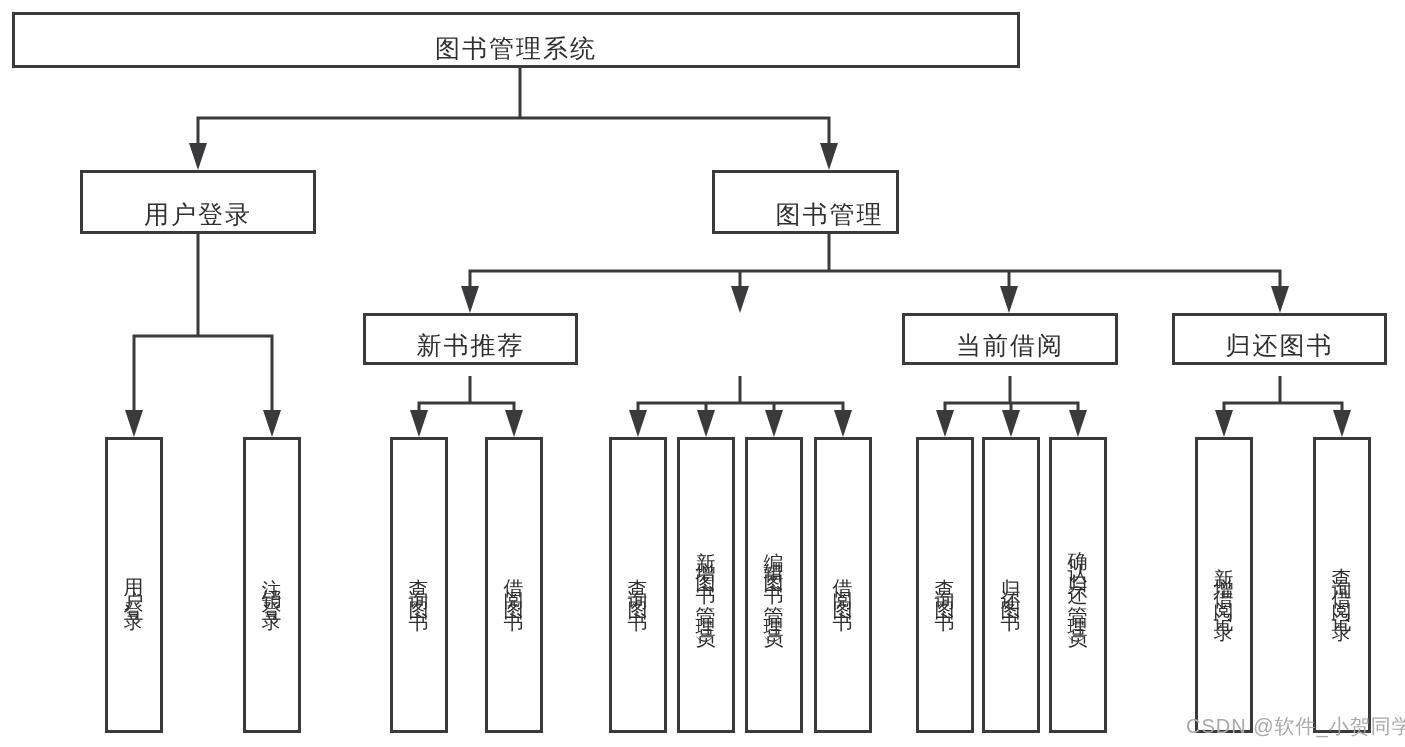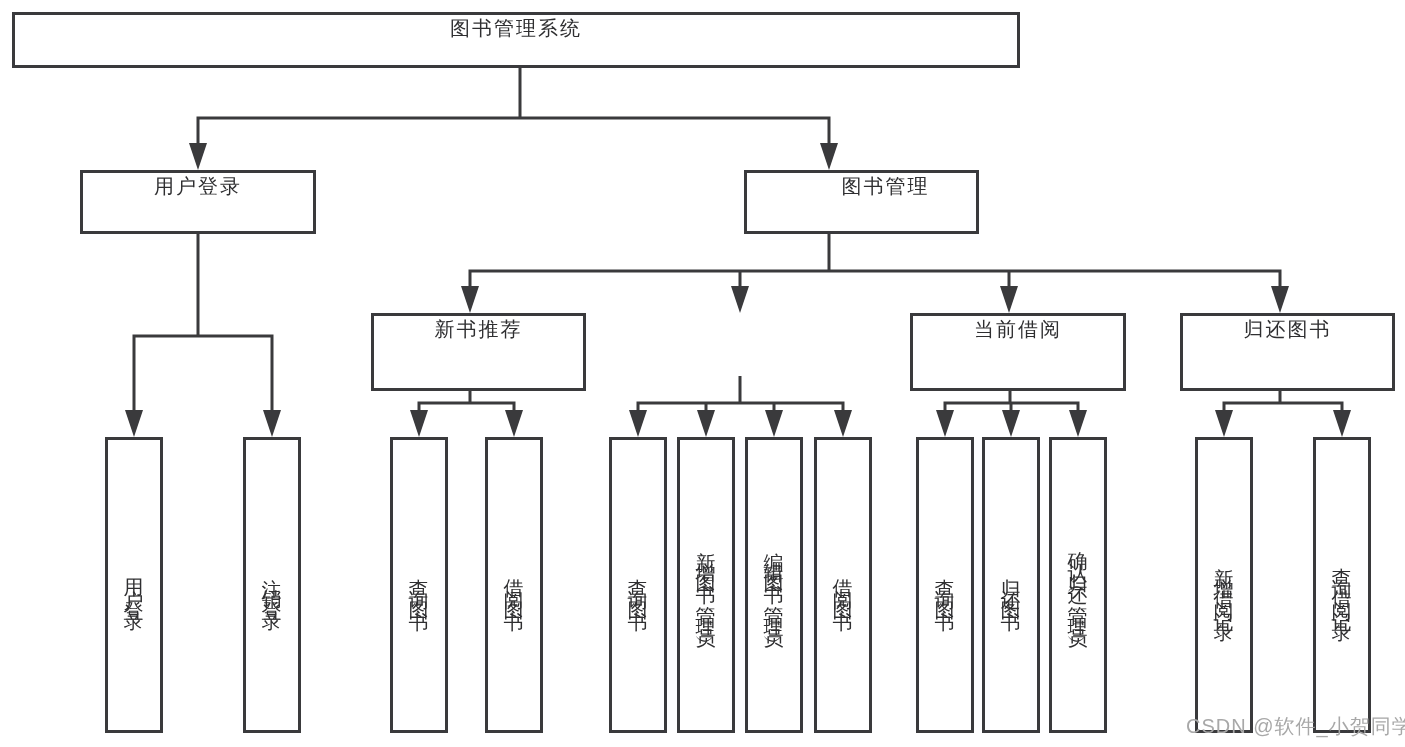--- a/index.html
+++ b/index.html
@@ -18,28 +18,28 @@
   }
   .connectors{
     position:absolute;left:0;top:0;width:1405px;height:747px;
     pointer-events:none;
   }
   .node{
     position:absolute;
     box-sizing:border-box;
     border:3px solid var(--line);
     background:var(--bg);
-    display:flex;align-items:flex-start;justify-content:center;
+    display:flex;align-items:flex-end;justify-content:center;
     color:var(--text);
-    font-size:20px;
+    font-size:25px;
     letter-spacing:2px;
     white-space:nowrap;
   }
   .lvl2{top:170px;width:236px;height:64px;}
-  .lvl3{top:313px;width:215px;height:78px;margin-left:8px;}
+  .lvl3{top:313px;width:215px;height:52px;}
   .leaf{
     position:absolute;
     top:437px;width:58px;height:296px;
     box-sizing:border-box;
     border:3px solid var(--line);
     background:var(--bg);
     display:flex;align-items:center;justify-content:center;
   }
   .leaf > span{
     writing-mode:vertical-rl;
@@ -108,21 +108,21 @@
              M1333 410 L1351 410 L1342 437 Z"></path>
   </svg>
 
   <div class="node" style="left:12px;top:12px;width:1008px;height:56px;">
     <span>图书管理系统</span>
   </div>
 
   <div class="node lvl2" style="left:80px;">
     <span>用户登录</span>
   </div>
-  <div class="node lvl2" style="left:744px;width:235px;padding-left:48px;">
+  <div class="node lvl2" style="left:712px;width:187px;padding-left:48px;">
     <span>图书管理</span>
   </div>
 
   <div class="node lvl3" style="left:363px;">
     <span>新书推荐</span>
   </div>
   <div class="node lvl3" style="left:902px;width:216px;">
     <span>当前借阅</span>
   </div>
   <div class="node lvl3" style="left:1172px;">

